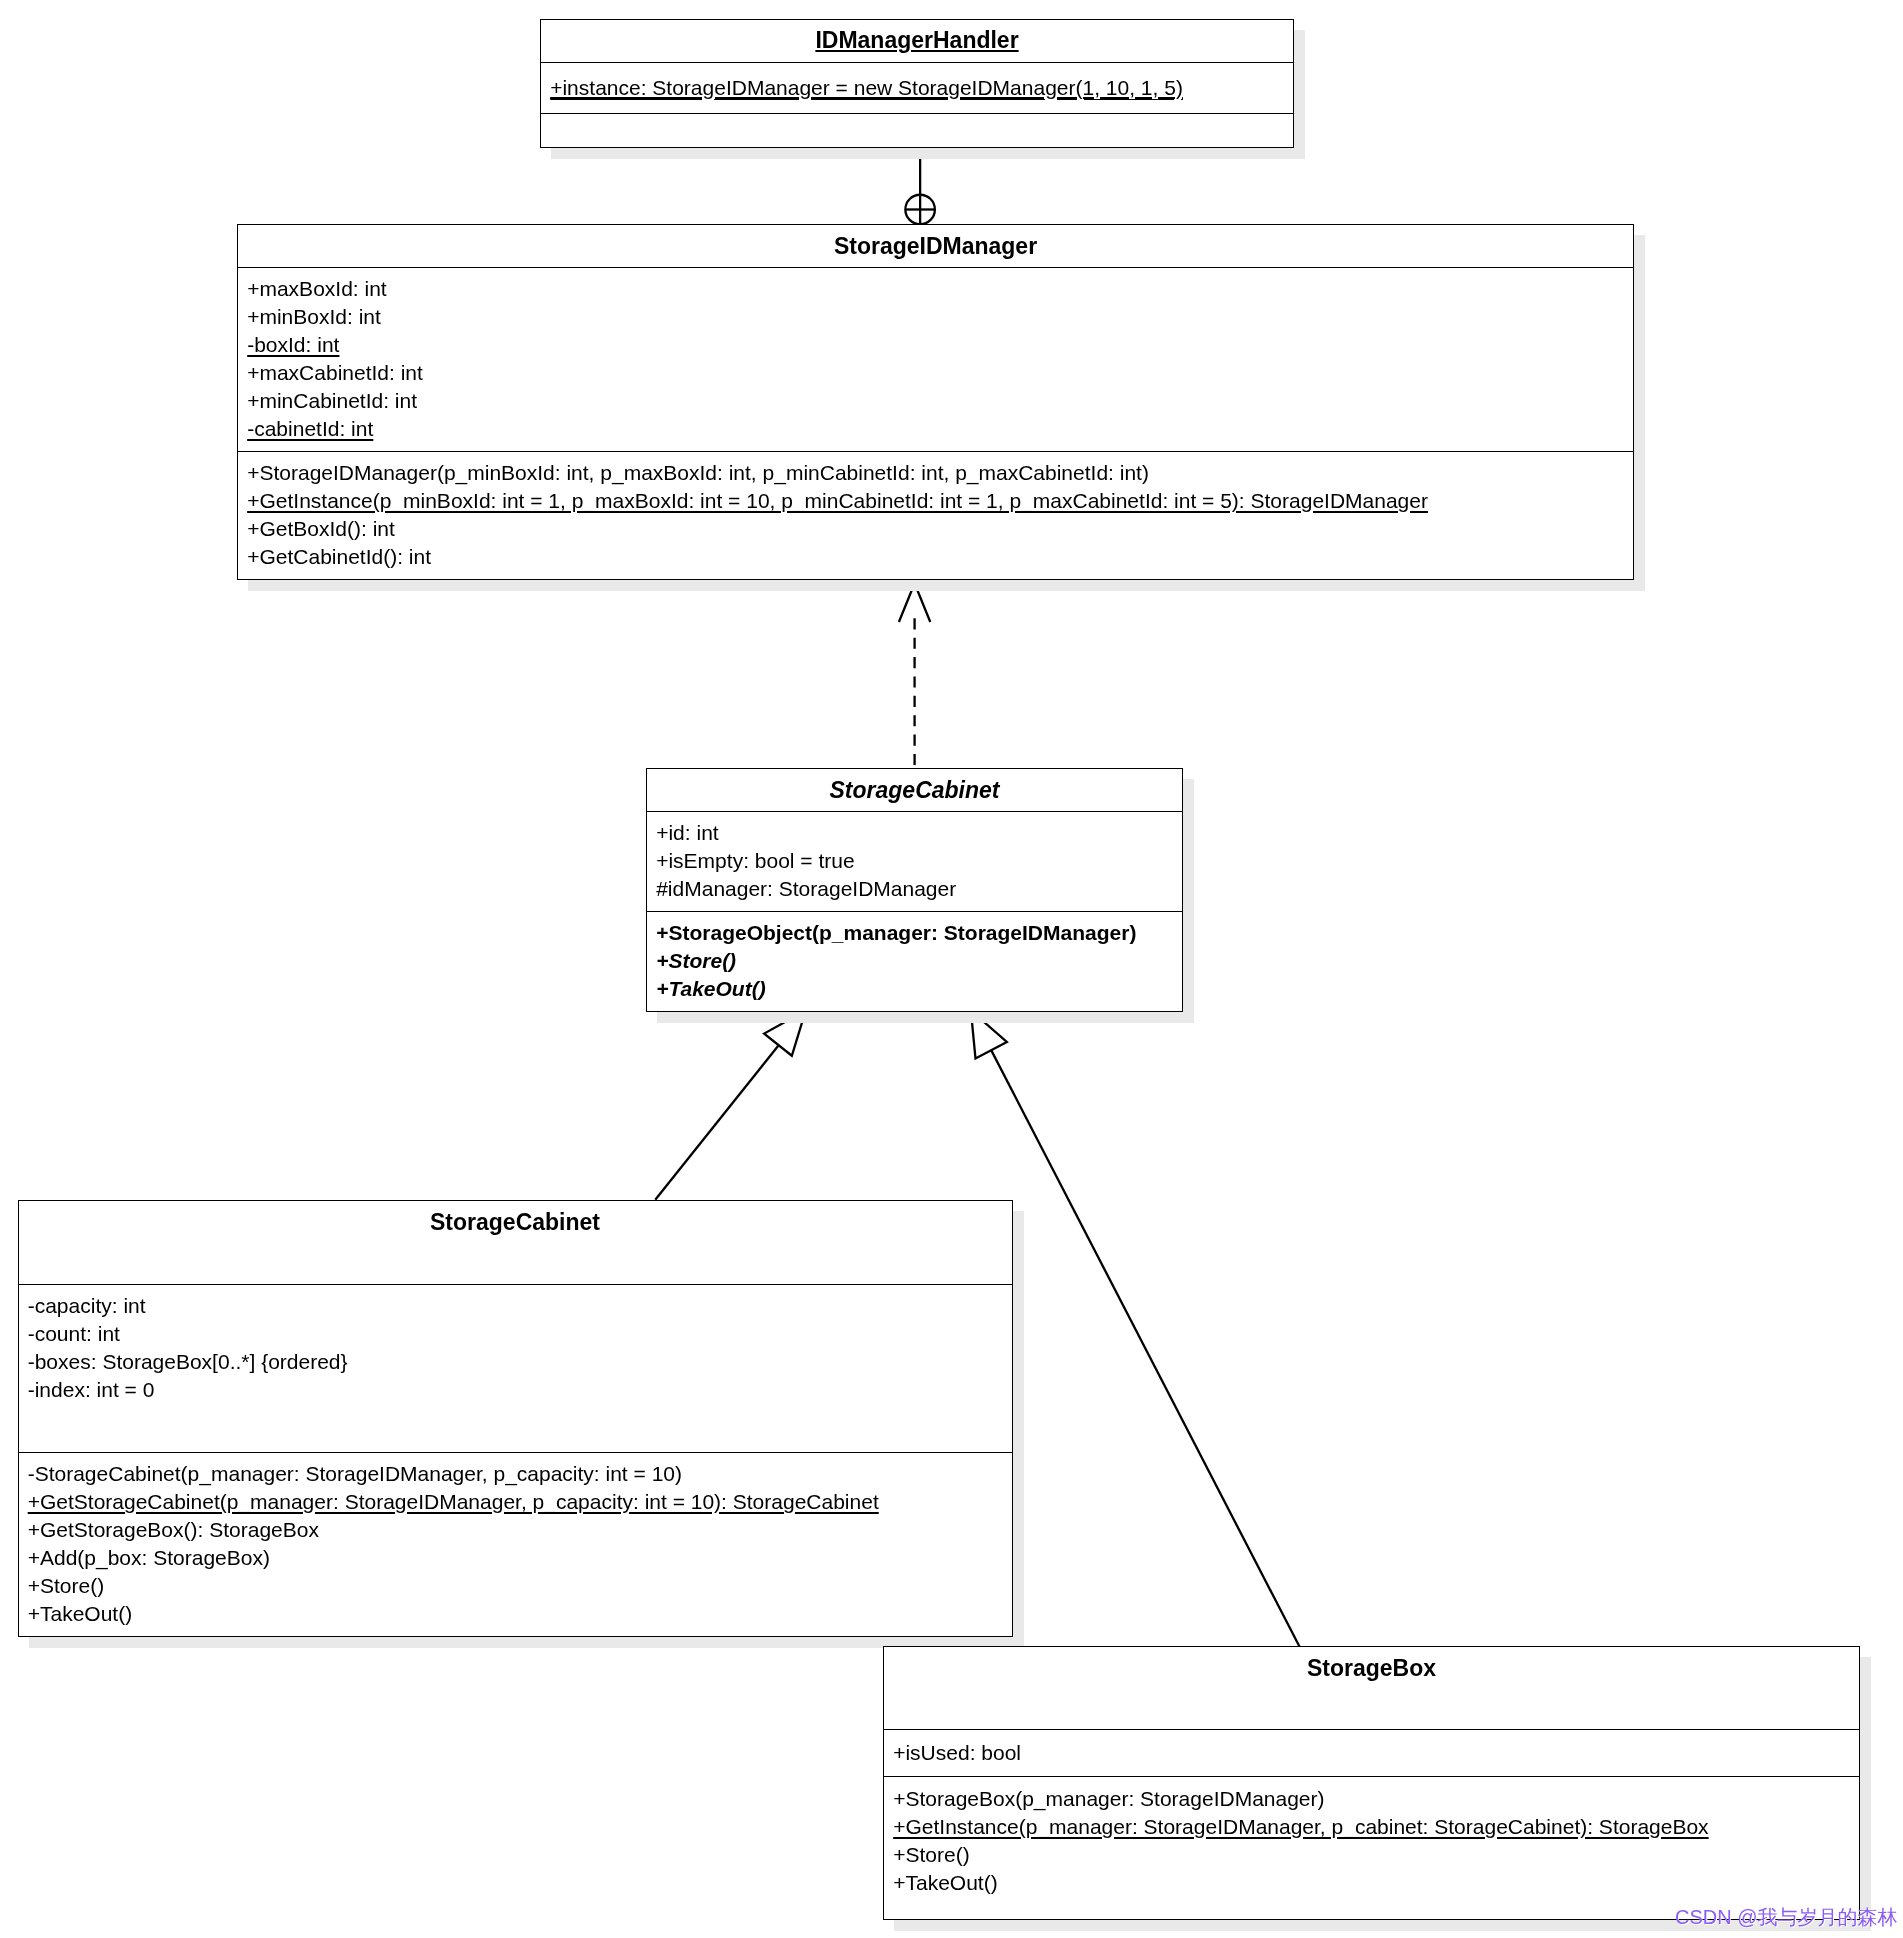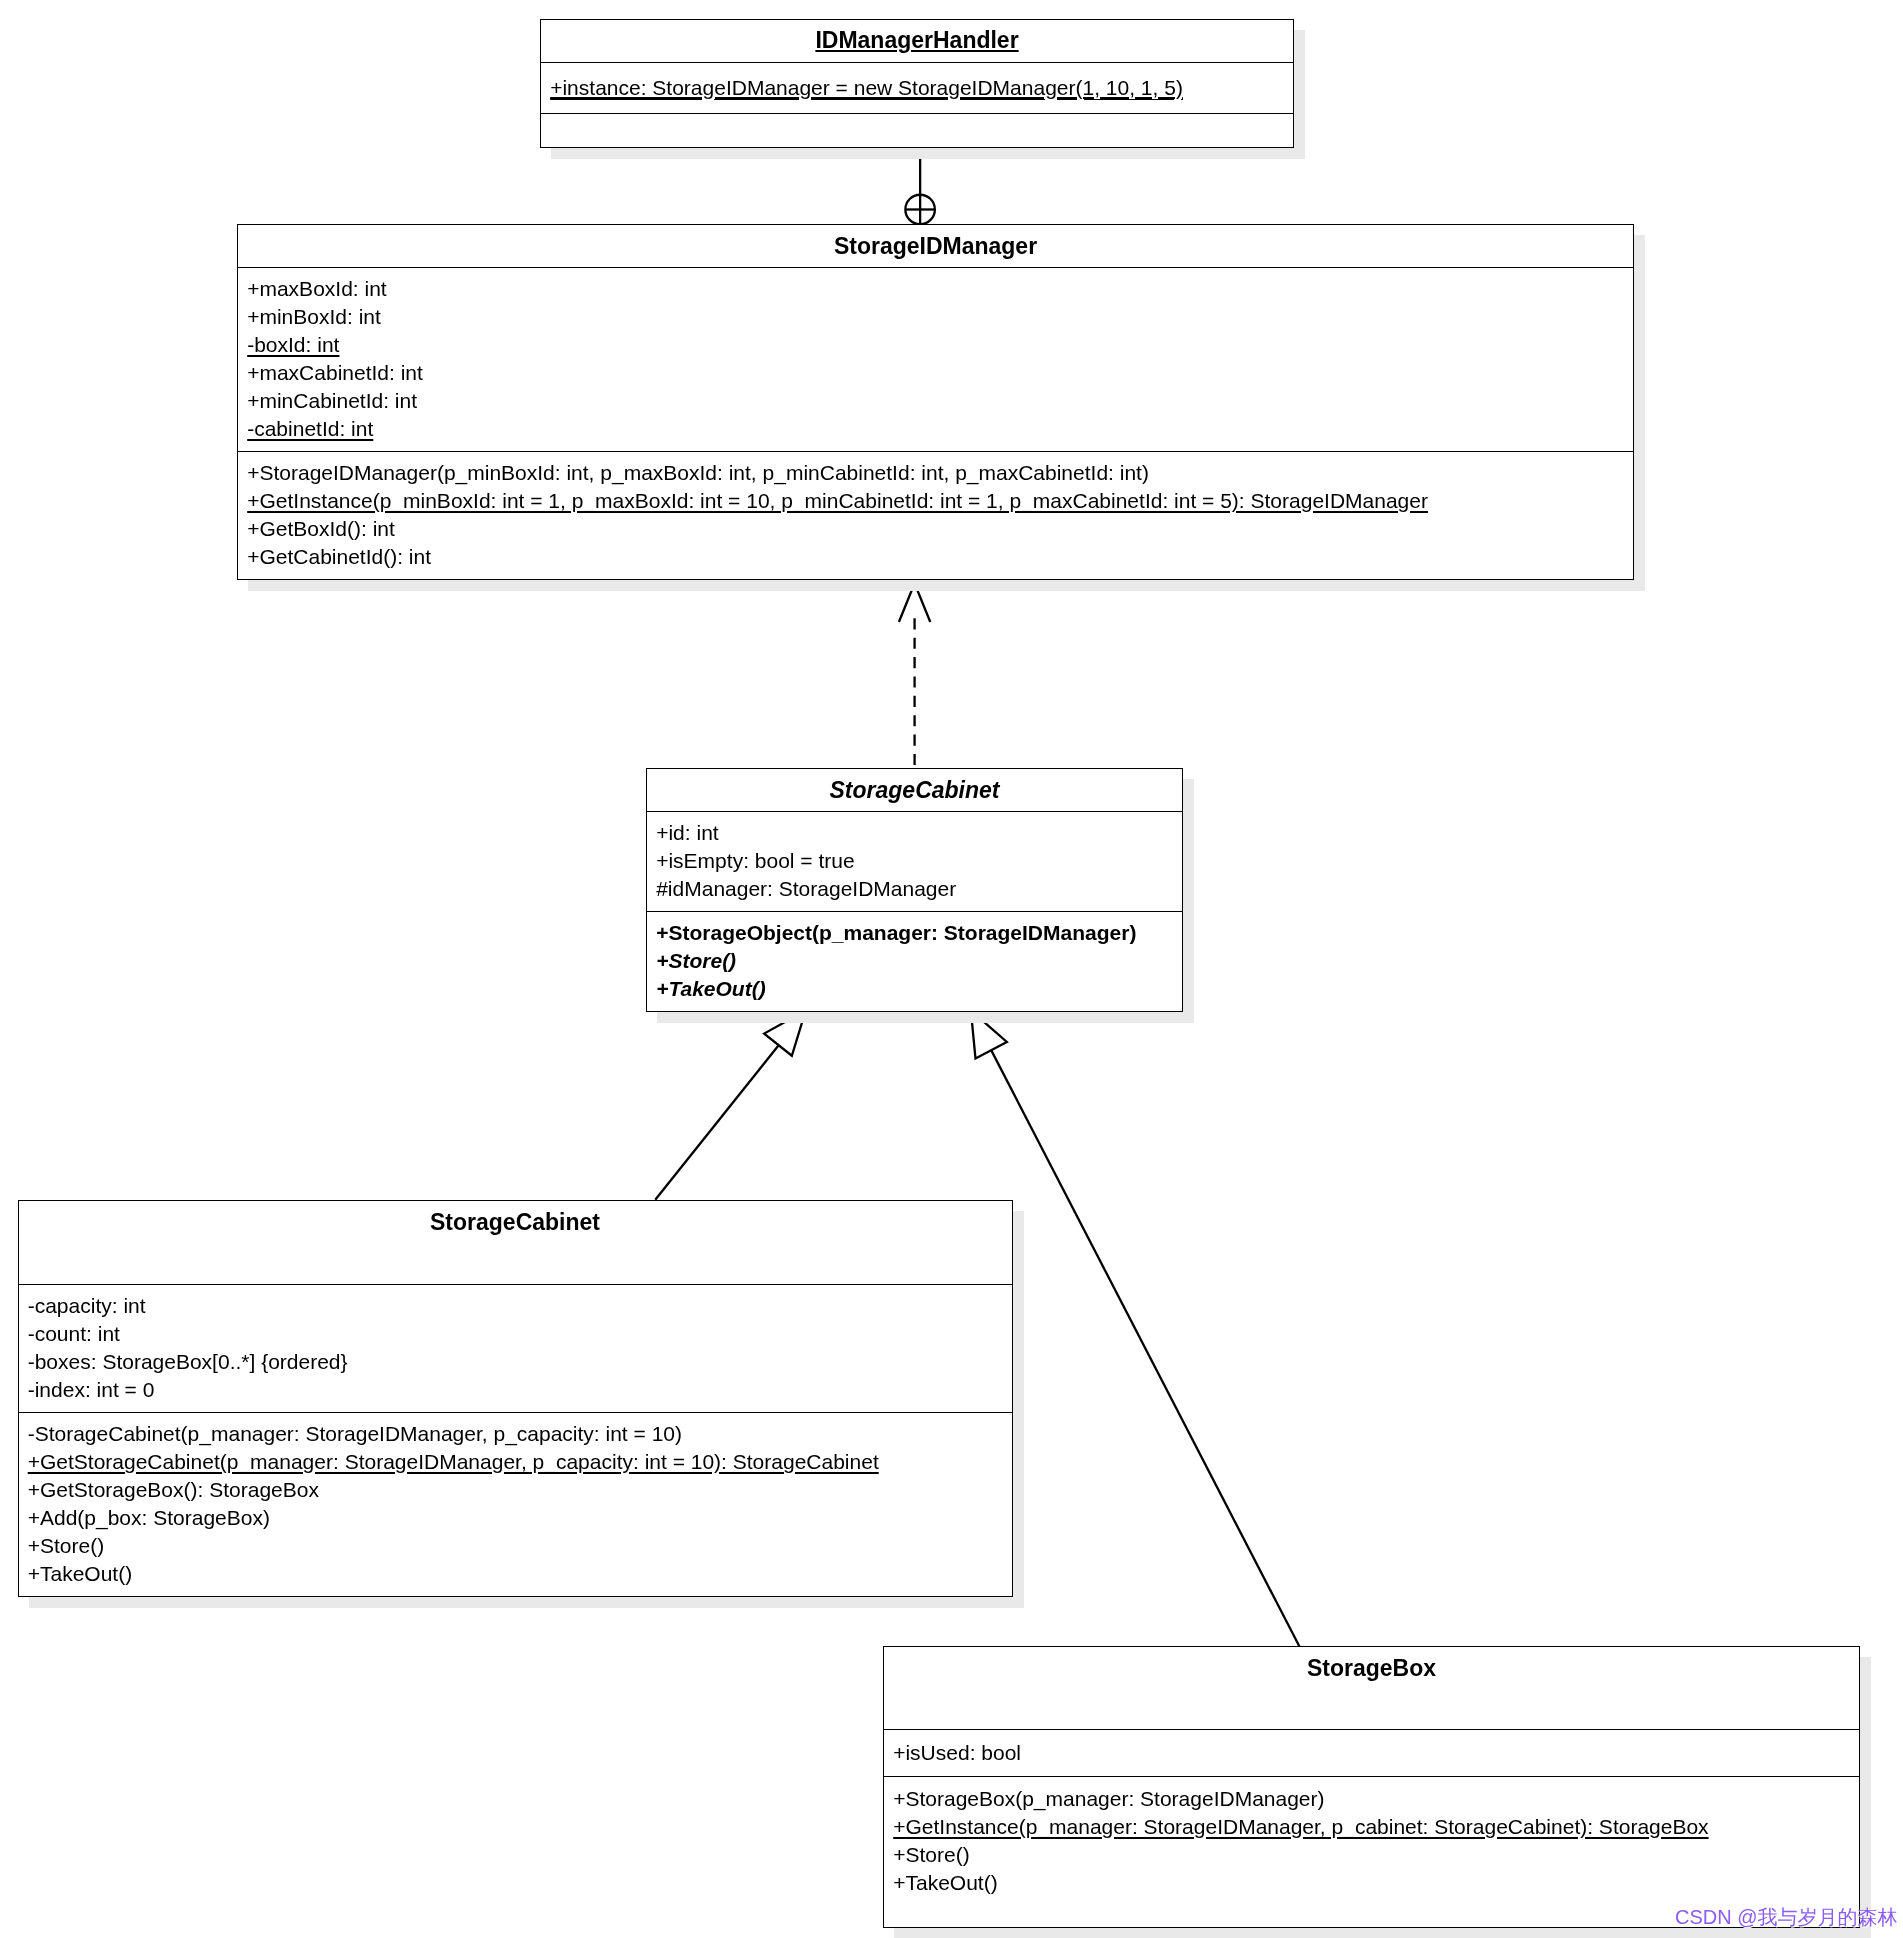--- a/index.html
+++ b/index.html
@@ -23,25 +23,25 @@
   #c1{left:237px;top:224px;width:1395px;}
   #c1 .sec-attrs{min-height:166px;}
   #c1 .sec-methods{min-height:111px;}
 
   #c2{left:646px;top:768px;width:535px;}
   #c2 .sec-attrs{min-height:83px;}
   #c2 .sec-methods{min-height:83px;font-weight:bold;}
 
   #c3{left:17.5px;top:1200px;width:993px;}
   #c3 .sec-attrs{min-height:111px;margin-top:41px;}
-  #c3 .sec-methods{min-height:166px;}
+  #c3 .sec-methods{min-height:166px;margin-top:40px;}
 
   #c4{left:883px;top:1646px;width:975px;}
   #c4 .sec-attrs{min-height:28px;padding-top:9.2px;padding-bottom:9.2px;margin-top:40px;}
-  #c4 .sec-methods{min-height:111px;padding-bottom:30px;}
+  #c4 .sec-methods{min-height:111px;padding-bottom:22px;}
 
   #connectors{position:absolute;left:0;top:0;pointer-events:none;}
 
   #watermark{position:absolute;right:5.5px;bottom:7.4px;font-size:20px;color:#8b5cf6;
              text-shadow:0.9px 0.9px 0 #ffffff;}
 </style>
 </head>
 <body>
 
 <div id="canvas">

